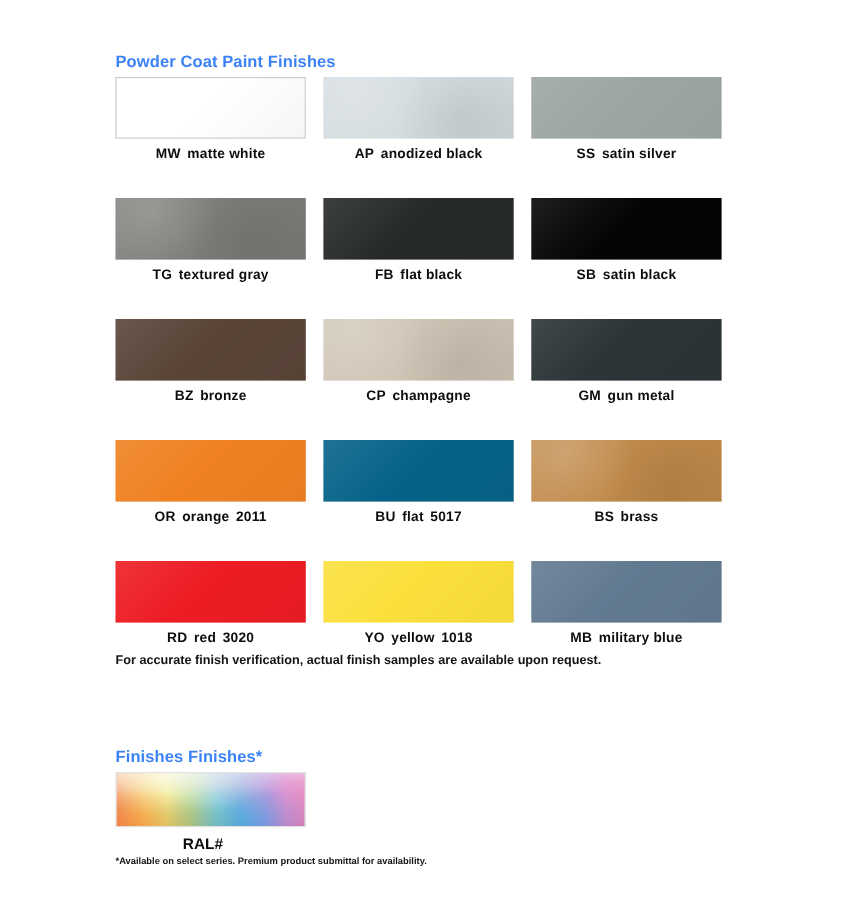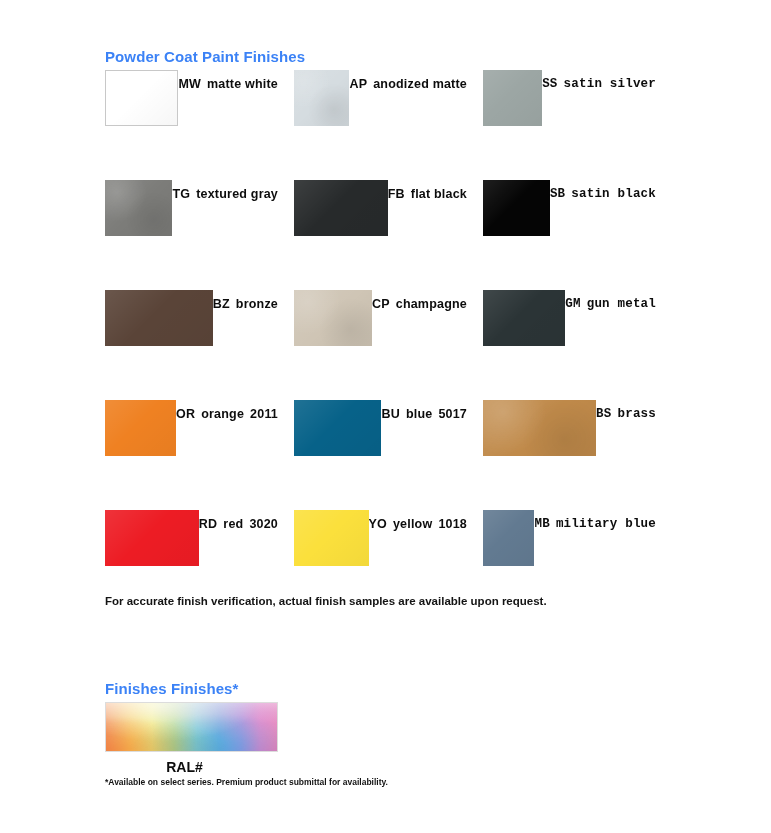--- a/index.html
+++ b/index.html
@@ -44,22 +44,23 @@
   }
   .swatch-row {
     display: flex;
     width: 552px;
     height: 110px;
   }
   .swatch-cell {
     width: 173px;
     margin-right: 16px;
     display: flex;
-  }
-  .swatch-cell:last-child { margin-right: 0; font-family: Liberation Mono, monospace; }
+    flex-direction: column;
+  }
+  .swatch-cell:last-child { margin-right: 0; }
 
   .swatch-chip {
     width: 173px;
     height: 56px;
     box-sizing: border-box;
     position: relative;
   }
   .swatch-chip.bordered {
     border: 1px solid #c8c8c8;
   }
@@ -169,21 +170,21 @@
         <div class="swatch-cell">
           <div class="swatch-chip bordered" title="matte white" style="background: rgb(255, 255, 255);">
             <div class="sheen"></div>
           </div>
           <div class="swatch-label"><span class="code">MW</span><span class="name">matte white</span></div>
         </div>
         <div class="swatch-cell">
           <div class="swatch-chip textured" title="anodized paint" style="background: rgb(213, 220, 224);">
             <div class="sheen"></div>
           </div>
-          <div class="swatch-label"><span class="code">AP</span><span class="name">anodized matte</span></div>
+          <div class="swatch-label"><span class="code">AP</span><span class="name">anodized black</span></div>
         </div>
         <div class="swatch-cell">
           <div class="swatch-chip" title="satin silver" style="background: rgb(156, 166, 164);">
             <div class="sheen"></div>
           </div>
           <div class="swatch-label"><span class="code">SS</span><span class="name">satin silver</span></div>
         </div>
       </div>
       <div class="swatch-row">
         <div class="swatch-cell">
@@ -229,21 +230,21 @@
         <div class="swatch-cell">
           <div class="swatch-chip" title="orange" style="background: rgb(239, 129, 34);">
             <div class="sheen"></div>
           </div>
           <div class="swatch-label"><span class="code">OR</span><span class="name">orange</span><span class="num">2011</span></div>
         </div>
         <div class="swatch-cell">
           <div class="swatch-chip" title="blue" style="background: rgb(7, 98, 137);">
             <div class="sheen"></div>
           </div>
-          <div class="swatch-label"><span class="code">BU</span><span class="name">blue</span><span class="num">5017</span></div>
+          <div class="swatch-label"><span class="code">BU</span><span class="name">flat</span><span class="num">5017</span></div>
         </div>
         <div class="swatch-cell">
           <div class="swatch-chip textured" title="brass" style="background: rgb(192, 138, 74);">
             <div class="sheen"></div>
           </div>
           <div class="swatch-label"><span class="code">BS</span><span class="name">brass</span></div>
         </div>
       </div>
       <div class="swatch-row">
         <div class="swatch-cell">

